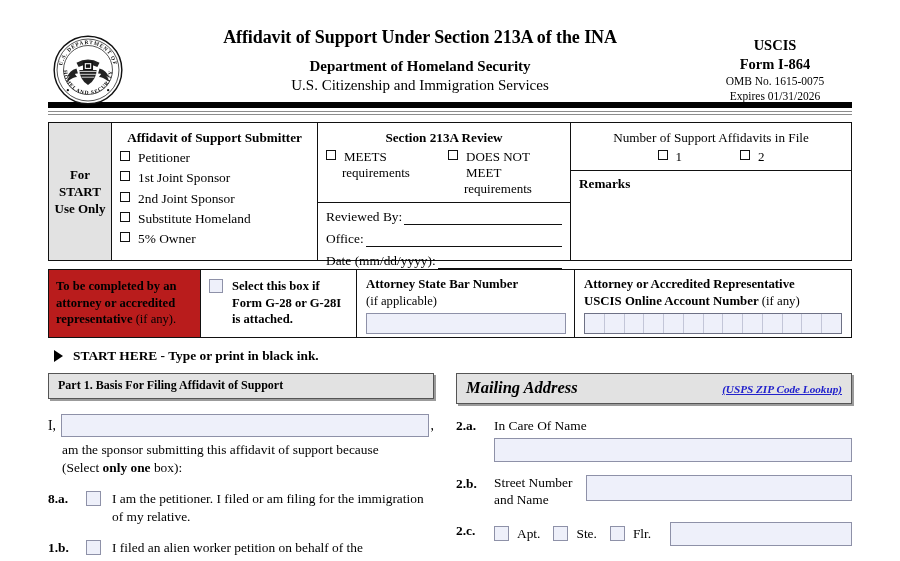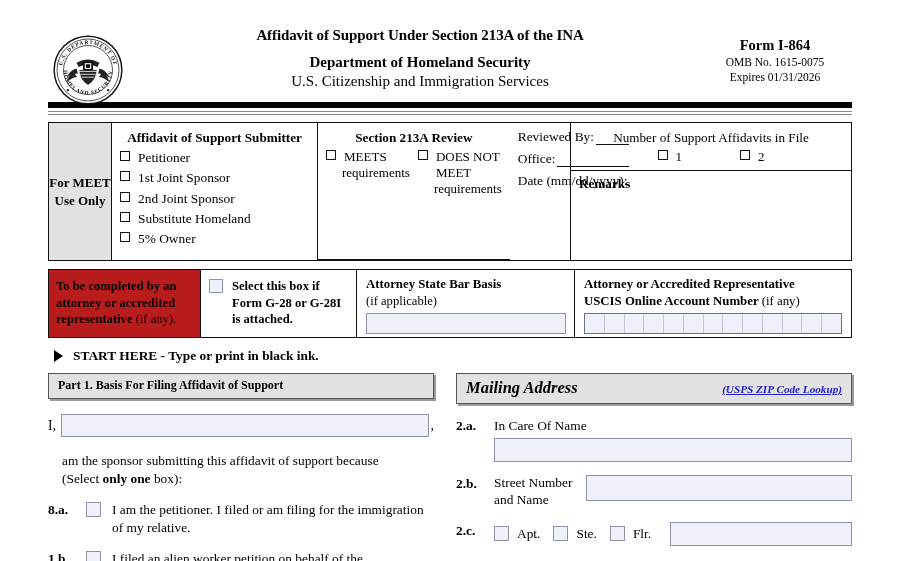--- a/index.html
+++ b/index.html
@@ -36,21 +36,21 @@
     left: 4px;
     top: 34px;
     width: 72px;
     height: 72px;
   }
   .title-block {
     text-align: center;
     padding: 0 155px 0 95px;
   }
   .form-title {
-    font-size: 15px;
+    font-size: 18px;
     font-weight: bold;
     letter-spacing: -0.1px;
     line-height: 1.25;
     margin-top: 8px;
   }
   .dept-line {
     font-size: 15px;
     font-weight: bold;
     margin-top: 9px;
   }
@@ -137,21 +137,21 @@
     margin-right: 8px;
     flex: 0 0 auto;
     position: relative;
     top: -1px;
   }
   .col-review {
     width: 252px;
     flex: 0 0 252px;
     border-right: 1.6px solid #111;
     display: flex;
-    flex-direction: row;
+    flex-direction: column;
   }
   .review-top {
     border-bottom: 1.3px solid #111;
     padding: 7px 8px 5px 8px;
     box-sizing: border-box;
   }
   .review-top .hdr {
     font-weight: bold;
     font-size: 13.2px;
     text-align: center;
@@ -357,21 +357,21 @@
   }
   .i-row .ilabel { margin-right: 5px; }
   .i-row .inp {
     height: 23px;
     flex: 1;
   }
   .i-row .comma { margin-left: 2px; }
   .sub-text {
     font-size: 13.4px;
     line-height: 1.33;
-    margin-top: 15px;
+    margin-top: 4px;
     padding-left: 14px;
   }
 
   .item-row {
     display: flex;
     margin-top: 13px;
     font-size: 13.4px;
     line-height: 1.34;
   }
   .item-num {
@@ -461,34 +461,35 @@
       </svg>
     </div>
 
     <div class="title-block">
       <div class="form-title">Affidavit of Support Under Section 213A of the INA</div>
       <div class="dept-line">Department of Homeland Security</div>
       <div class="agency-line">U.S. Citizenship and Immigration Services</div>
     </div>
 
     <div class="uscis-block">
+      <div class="b1">USCIS</div>
       <div class="b2">Form I-864</div>
       <div class="b3">OMB No. 1615-0075</div>
       <div class="b4">Expires 01/31/2026</div>
     </div>
   </div>
 
   <div class="thick-bar"></div>
   <div class="thin-rule"></div>
   <div class="thin-rule2"></div>
 
   <div class="uscis-table">
 
     <div class="col-foruse">
-      <span>For MEET Use Only</span>
+      <span>For START Use Only</span>
     </div>
 
     <div class="col-submitter">
       <div class="hdr">Affidavit of Support Submitter</div>
       <div class="cb-row">
         <span class="cb"></span>
         <span>Petitioner</span>
       </div>
       <div class="cb-row">
         <span class="cb"></span>
@@ -568,21 +569,21 @@
     <div class="att-label">
       <span>To be completed by an attorney or accredited representative</span><span class="light"> (if any).</span>
     </div>
 
     <div class="att-g28">
       <span class="fill-box cb-fill"></span>
       <span class="g28-text">Select this box if Form G-28 or G-28I is attached.</span>
     </div>
 
     <div class="att-bar">
-      <div class="t1">Attorney State Bar Basis</div>
+      <div class="t1">Attorney State Bar Number</div>
       <div class="t2">(if applicable)</div>
       <div class="fill-box inp"></div>
     </div>
 
     <div class="att-acct">
       <div class="t1">Attorney or Accredited Representative</div>
       <div class="t1"><span>USCIS Online Account Number</span><span class="light"> (if any)</span></div>
       <div class="seg-box" id="acct-seg">
           <div class="seg-cell"></div>
           <div class="seg-cell"></div>

